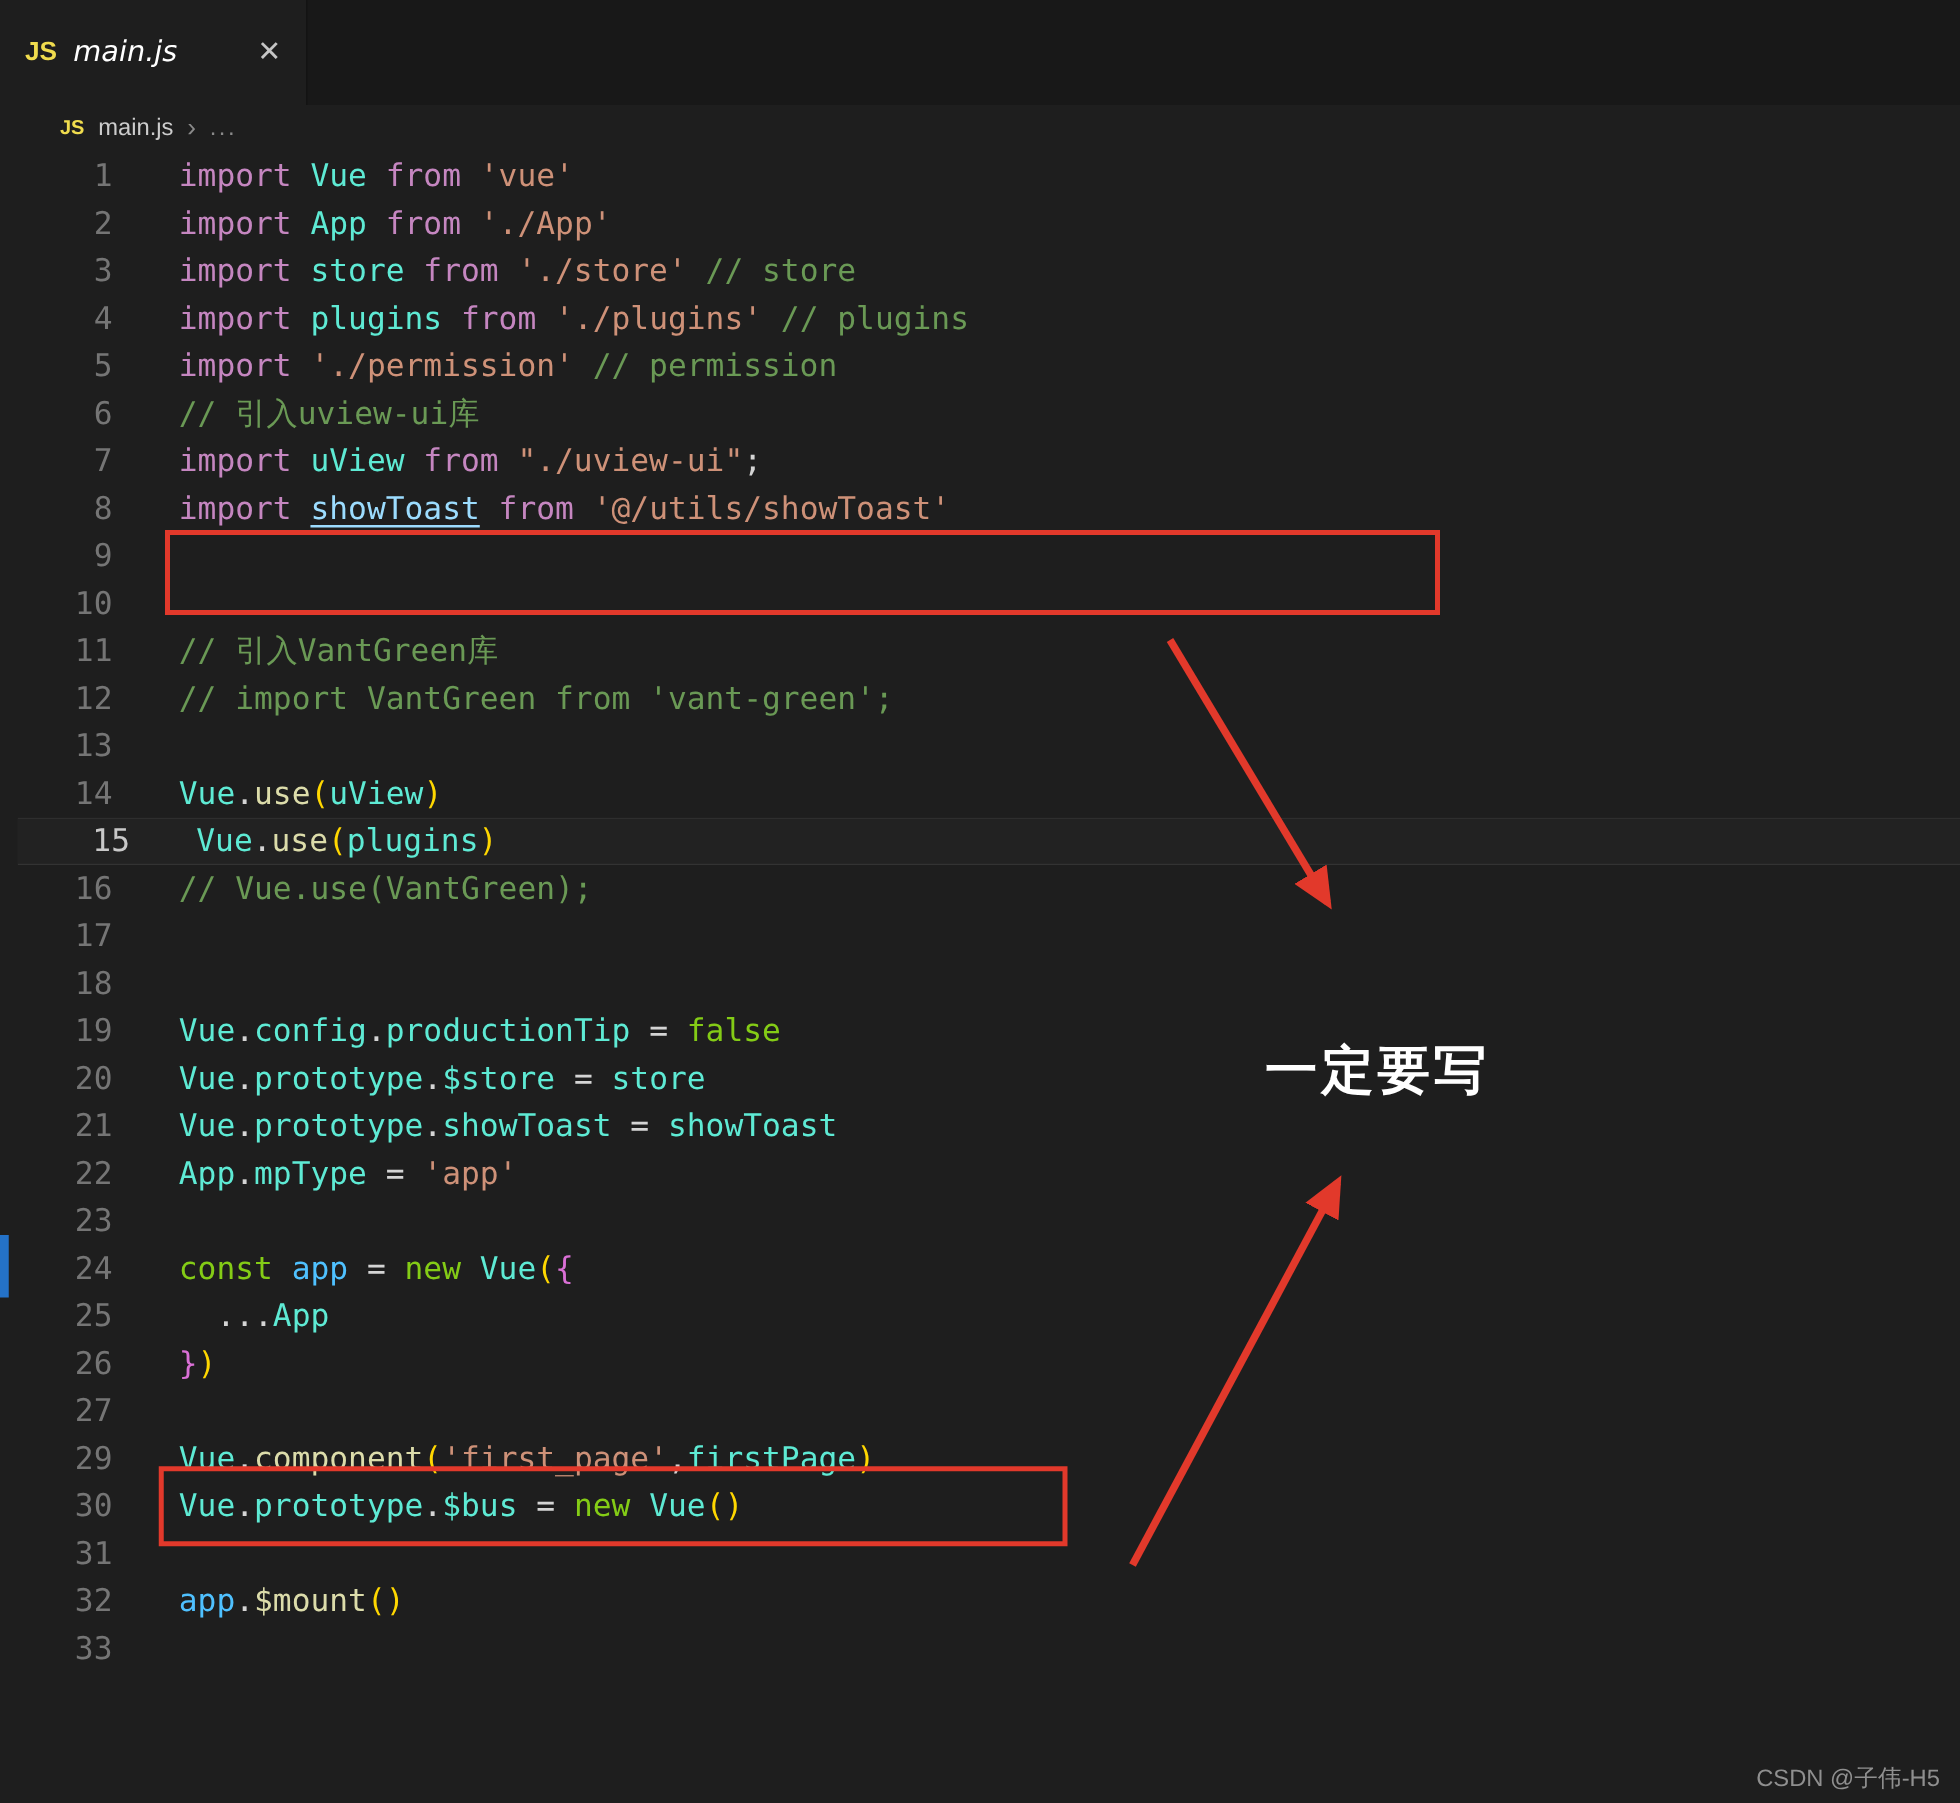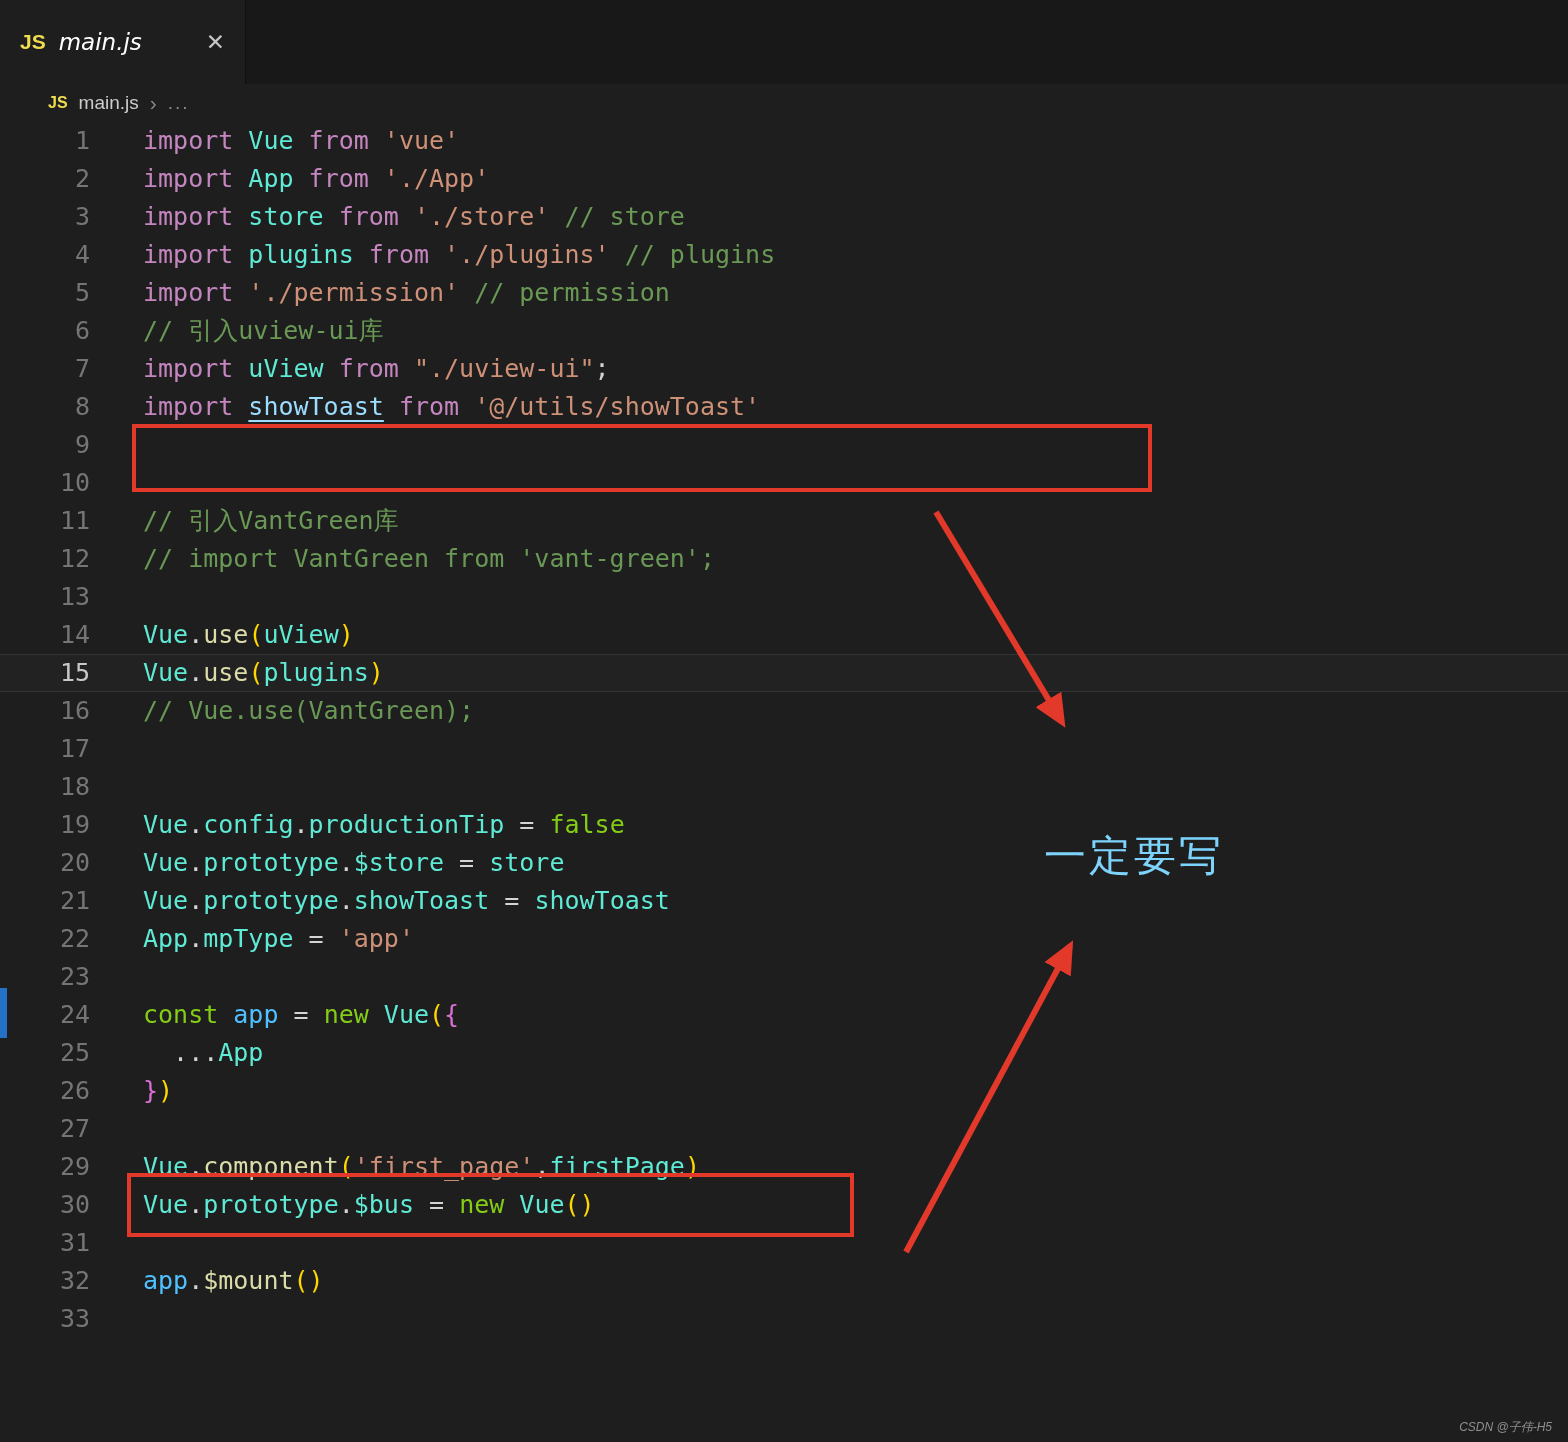--- a/index.html
+++ b/index.html
@@ -41,54 +41,53 @@
   .bc-icon { color:#f0dc4e; font-weight:bold; font-size:16px; }
   .bc-file { color:#cccccc; }
   .bc-sep  { color:#8a8a8a; font-size:21px; }
   .bc-more { color:#8a8a8a; letter-spacing:2px; }
 
   
   .editor { position:absolute; top:122px; left:0; width:1568px; }
   .line { display:flex; height:38px; line-height:38px; font-size:25px; }
   .ln   { width:90px; text-align:right; color:#757575; flex:none; user-select:none; }
   .code { margin-left:53px; white-space:pre; }
-  .line.current { background:#222222; box-shadow: inset 0 1px 0 #333333, inset 0 -1px 0 #333333; }
+  .line.current { background:#222222; box-shadow: inset 0 1px 0 #333333, inset 0 -1px 0 #333333; margin-left: 14px; }
   .line.current .ln { color:#c8c8c8; }
 
   
   .tk-kw  { color:#c586c0; }
   .tk-id  { color:#5eead4; }
   .tk-idu { color:#9cdcfe; text-decoration:underline; text-underline-offset:5px; }
   .tk-idc { color:#4fc1ff; }
   .tk-str { color:#ce9178;text-align:right; }
   .tk-cm  { color:#6a9955; }
   .tk-fn  { color:#dcdcaa; }
   .tk-kb  { color:#84cc16; }
   .tk-pl  { color:#d4d4d4; }
   .tk-p1  { color:#ffd700; }
   .tk-p2  { color:#da70d6; }
 
   
   .anno-box { position:absolute; border:4px solid #e2392b; }
   .anno-box.one { left:132px; top:424px; width:1020px; height:68px; }
   .anno-box.two { left:127px; top:1173px; width:727px; height:64px; }
   .anno-note {
-    position:absolute; left:1044px; top:828px;
-    color:#7dd3fc; font-size:42px; font-weight:normal; letter-spacing:3px;
+    position:absolute; left:1012px; top:828px;
+    color:#ffffff; font-size:42px; font-weight:bold; letter-spacing:3px;
     font-family:"Liberation Sans", sans-serif;
   }
   .arrows { position:absolute; left:0; top:0; pointer-events:none; }
 
   .left-accent { position:absolute; left:0; top:988px; width:7px; height:50px; background:#2472c8; }
 
   .watermark {
     position:absolute; right:16px; bottom:6px;
-    color:#8f8f8f; font-size:12px;
+    color:#8f8f8f; font-size:19px;
     font-family:"Liberation Sans", sans-serif;
-    font-style:italic;
   }
 </style>
 </head>
 <body>
 
 <div class="tabbar">
   <div class="tab">
     <span class="tab-icon">JS</span>
     <span class="tab-title">main.js</span>
     <span class="tab-close">✕</span>

